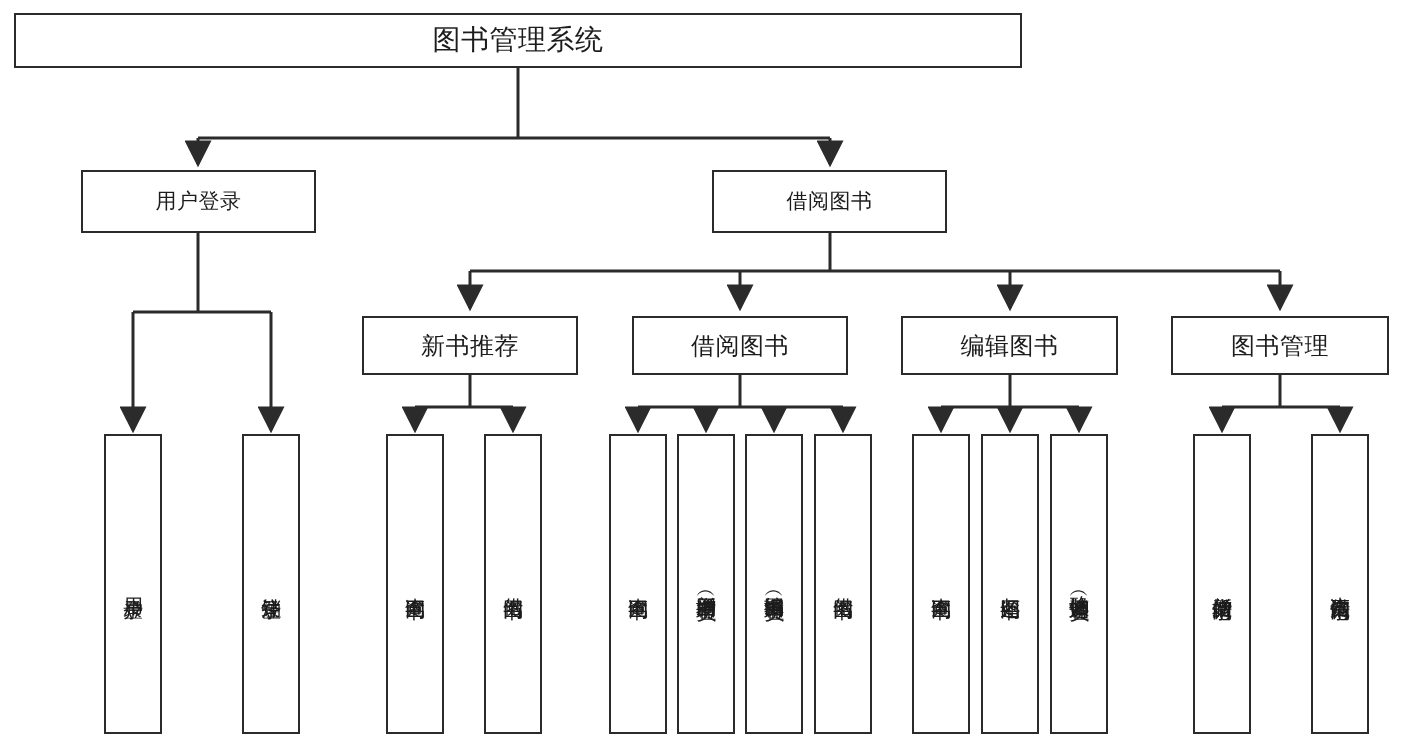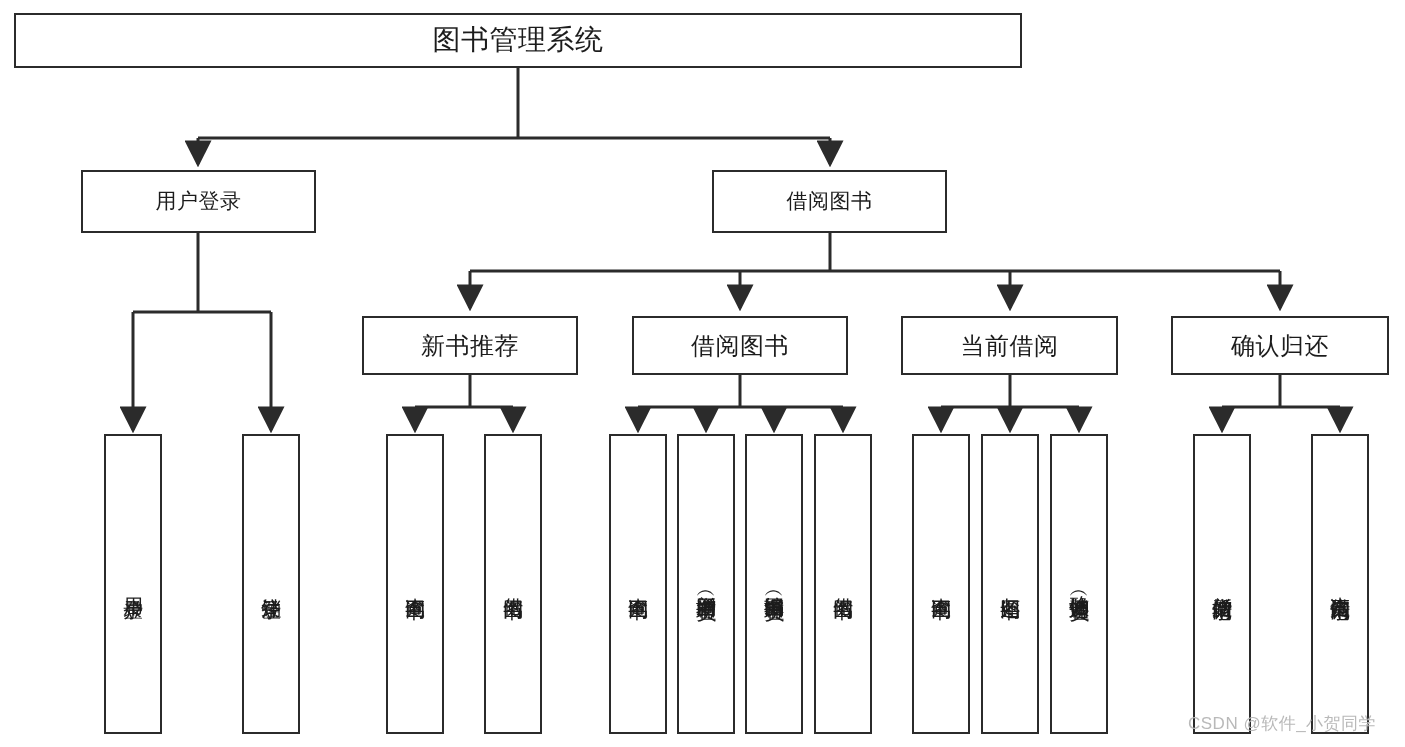--- a/index.html
+++ b/index.html
@@ -134,24 +134,24 @@
     <span class="node-label">借阅图书</span>
   </div>
 
   <div class="node level-2" style="left:362px; top:316px; width:216px; height:59px;">
     <span class="node-label">新书推荐</span>
   </div>
   <div class="node level-2" style="left:632px; top:316px; width:216px; height:59px;">
     <span class="node-label">借阅图书</span>
   </div>
   <div class="node level-2" style="left:901px; top:316px; width:217px; height:59px;">
-    <span class="node-label">当前借阅</span>
+    <span class="node-label">编辑图书</span>
   </div>
   <div class="node level-2" style="left:1171px; top:316px; width:218px; height:59px;">
-    <span class="node-label">确认归还</span>
+    <span class="node-label">图书管理</span>
   </div>
 
   <div class="node leaf" style="left:104px; top:434px; width:58px; height:300px;">
     <span class="node-label">用户登录</span>
   </div>
   <div class="node leaf" style="left:242px; top:434px; width:58px; height:300px;">
     <span class="node-label">注销登录</span>
   </div>
 
   <div class="node leaf" style="left:386px; top:434px; width:58px; height:300px;">
@@ -184,15 +184,14 @@
     <span class="node-label">确认归还（管理员）</span>
   </div>
 
   <div class="node leaf" style="left:1193px; top:434px; width:58px; height:300px;">
     <span class="node-label">新增借阅记录</span>
   </div>
   <div class="node leaf" style="left:1311px; top:434px; width:58px; height:300px;">
     <span class="node-label">查询借阅记录</span>
   </div>
 
-  <div id="watermark">CSDN @软件_小贺同学</div>
 
 </div>
 
 </body></html>

